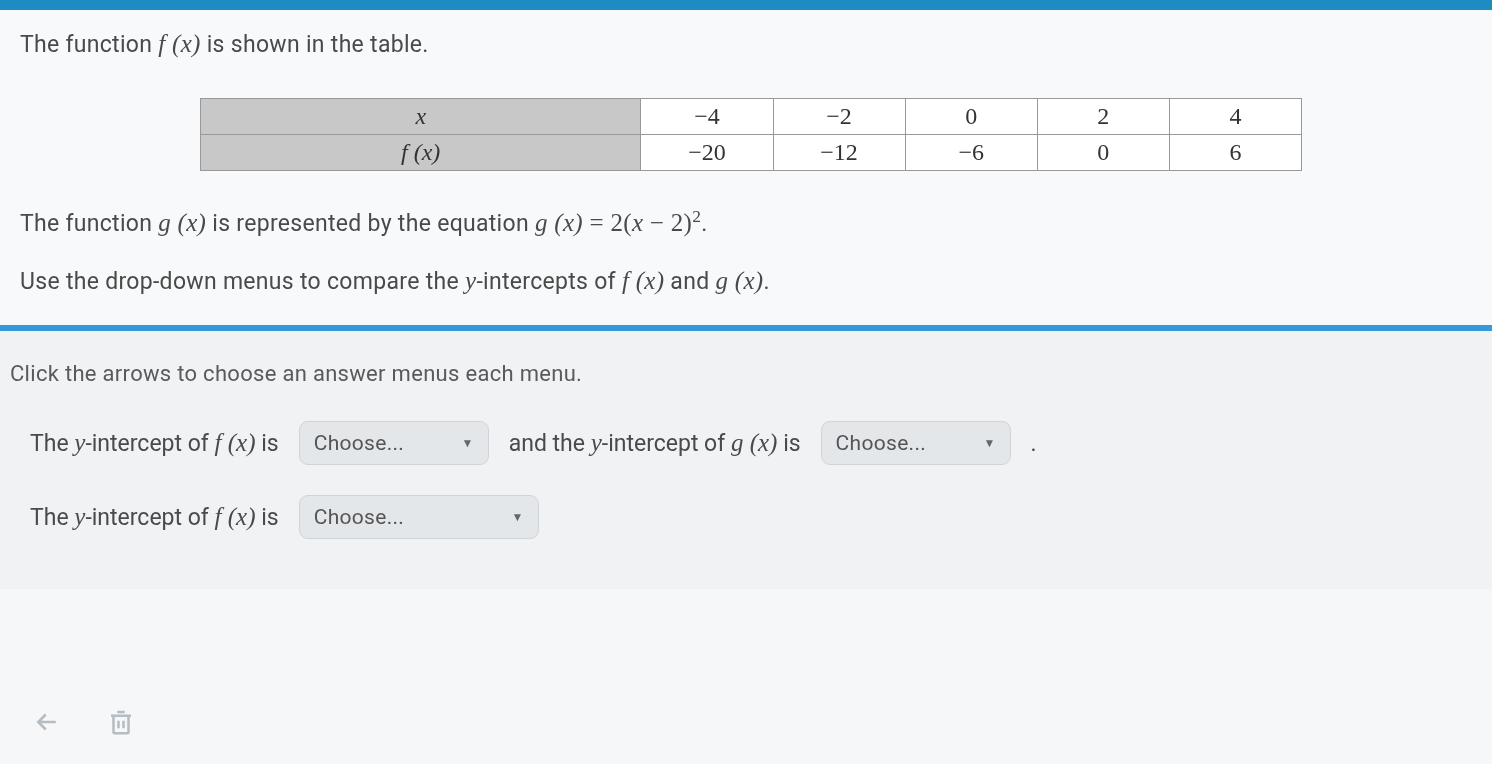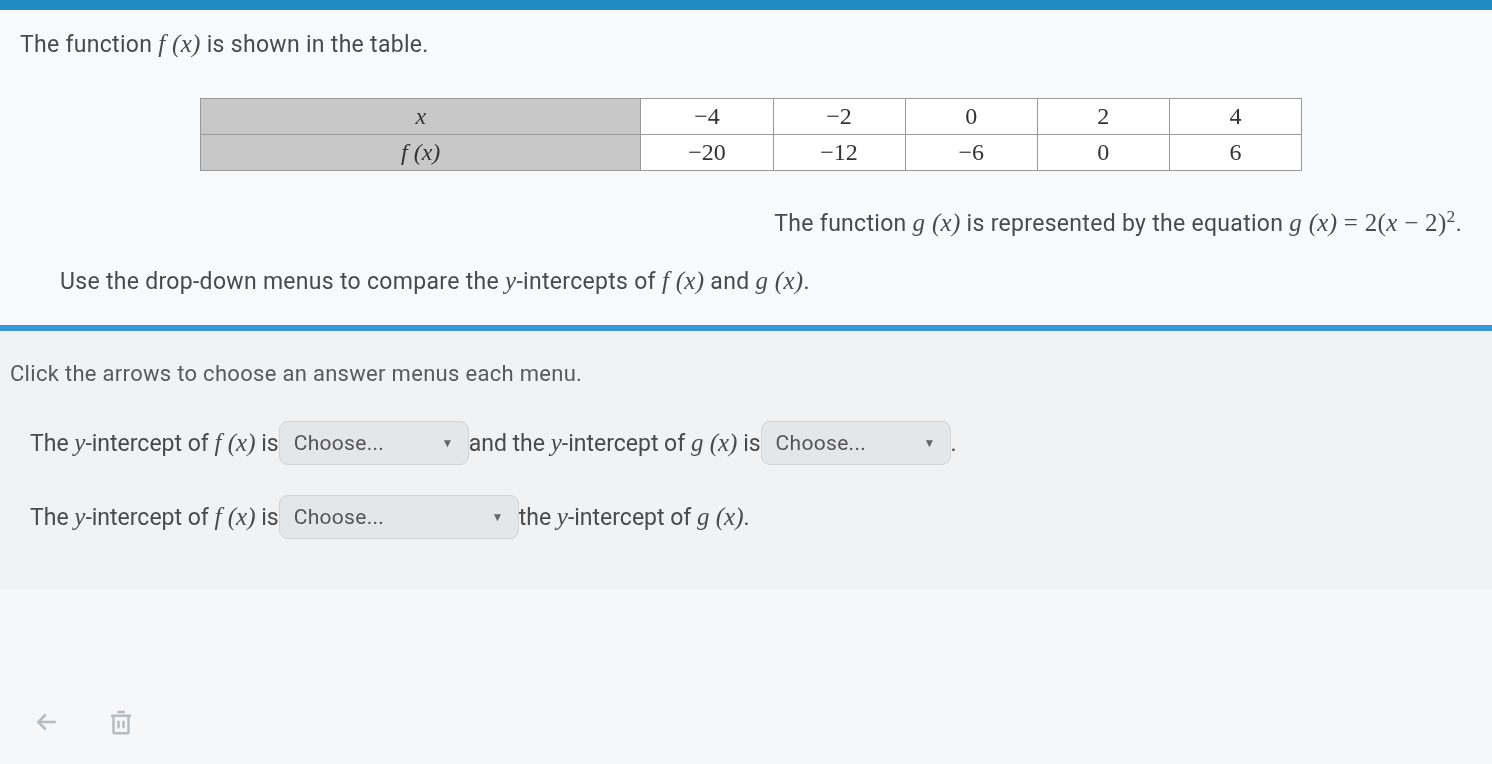--- a/index.html
+++ b/index.html
@@ -60,38 +60,36 @@
       width: 40%;
     }
     table td {
       width: 12%;
     }
     .description-text {
       font-size: 23px;
       color: #4a4a4a;
       margin: 20px 0 30px 0;
       letter-spacing: 0.3px;
-      text-align: right;
     }
     .description-text .math-var, .description-text .math-eq {
       font-family: 'Times New Roman', serif;
       font-style: italic;
       font-size: 25px;
     }
     .math-eq {
       font-style: normal !important;
     }
     .math-eq .var {
       font-style: italic;
     }
     .instructions-text {
       font-size: 23px;
       color: #4a4a4a;
       letter-spacing: 0.3px;
-      margin-left: 40px;
     }
     .instructions-text .math-var {
       font-family: 'Times New Roman', serif;
       font-style: italic;
       font-size: 25px;
     }
     .answer-section {
       background: #f0f2f4;
       padding: 30px 30px 20px 10px;
     }
@@ -101,21 +99,21 @@
       margin-bottom: 35px;
       letter-spacing: 0.3px;
     }
     .answer-line {
       font-size: 23px;
       color: #4a4a4a;
       margin: 0 0 30px 20px;
       display: flex;
       align-items: center;
       flex-wrap: wrap;
-      gap: 0;
+      gap: 20px;
     }
     .answer-line .math-var {
       font-family: 'Times New Roman', serif;
       font-style: italic;
       font-size: 25px;
     }
     .dropdown {
       display: inline-flex;
       align-items: center;
       justify-content: space-between;
@@ -234,23 +232,20 @@
   </div>
 
   <div class="answer-line">
     <span class="seg-prefix">
       <span>The </span><span class="math-var">y</span><span>-intercept of </span><span class="math-var">f (x)</span><span> is</span>
     </span>
     <span class="dropdown dropdown-wider">
       <span>Choose...</span>
       <span class="caret">▼</span>
     </span>
-    <span class="seg-mid">
-      <span>the </span><span class="math-var">y</span><span>-intercept of </span><span class="math-var">g (x)</span><span>.</span>
-    </span>
   </div>
 
 </div>
 
 <div class="footer-controls">
   <div class="footer-btn">
     <svg viewBox="0 0 24 24" fill="none" stroke="currentColor" stroke-width="2">
       <path d="M19 12H5M11 6l-6 6 6 6"></path>
     </svg>
   </div>

